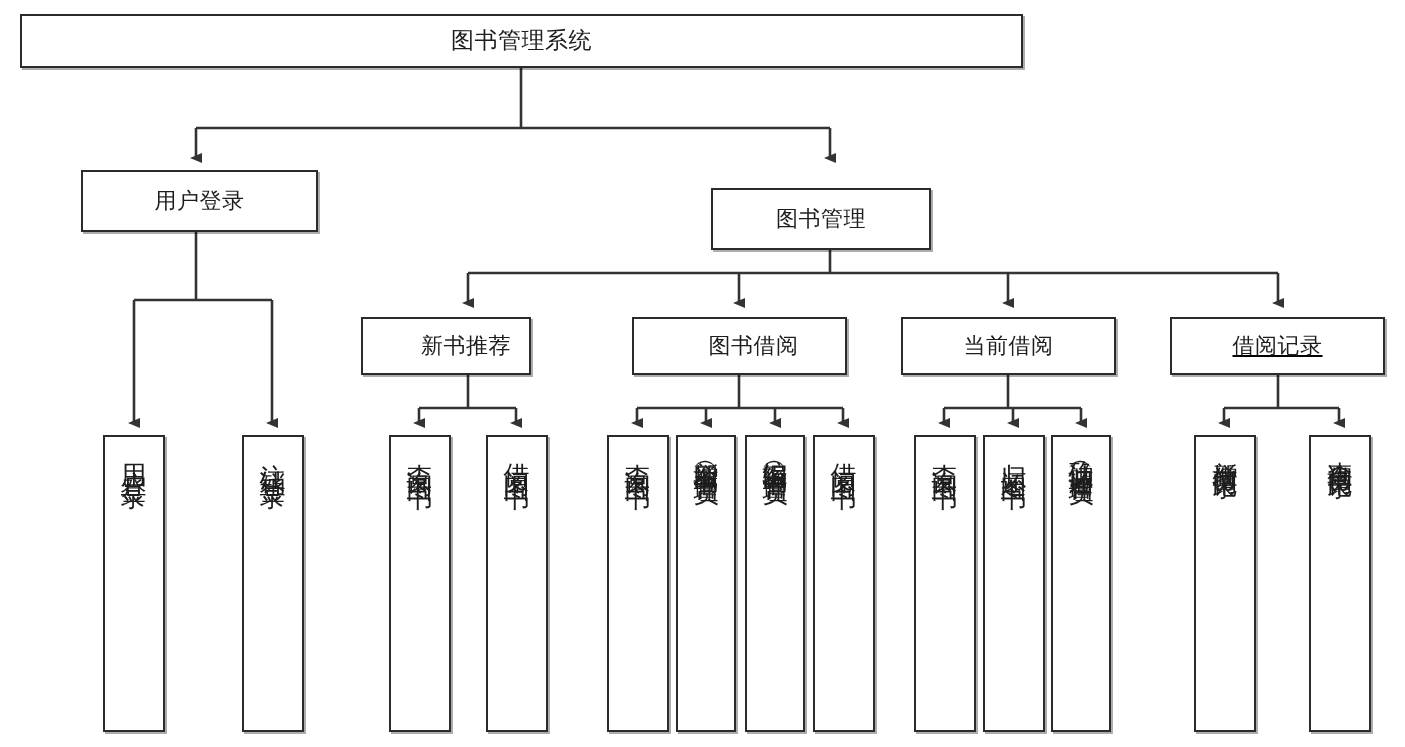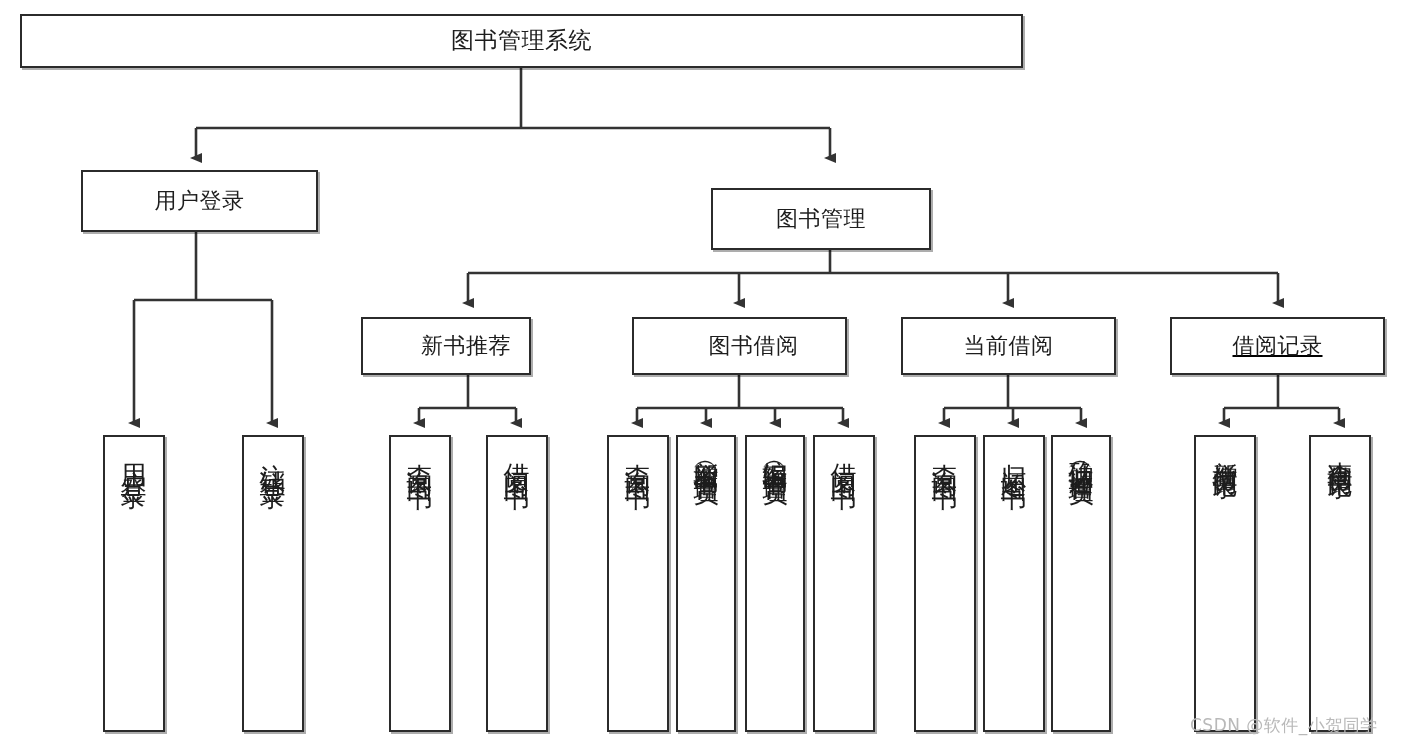--- a/index.html
+++ b/index.html
@@ -169,15 +169,14 @@
     <span class="lbl">确认归还（管理员）</span>
   </div>
 
   <div class="node v-node tall" style="left:1194px;top:435px;width:62px;height:297px;">
     <span class="lbl">新增借阅记录</span>
   </div>
   <div class="node v-node tall" style="left:1309px;top:435px;width:62px;height:297px;">
     <span class="lbl">查询借阅记录</span>
   </div>
 
-  <div class="watermark" style="left:1190px;top:714px;">CSDN @软件_小贺同学</div>
 
 </div>
 
 </body></html>

